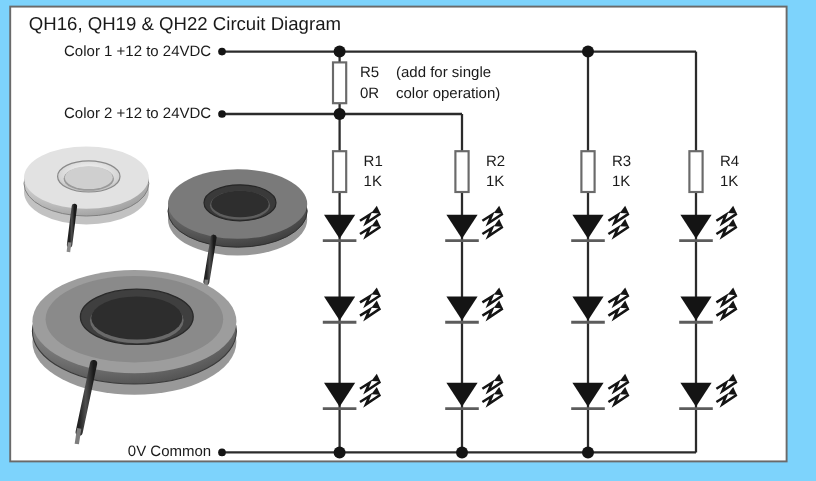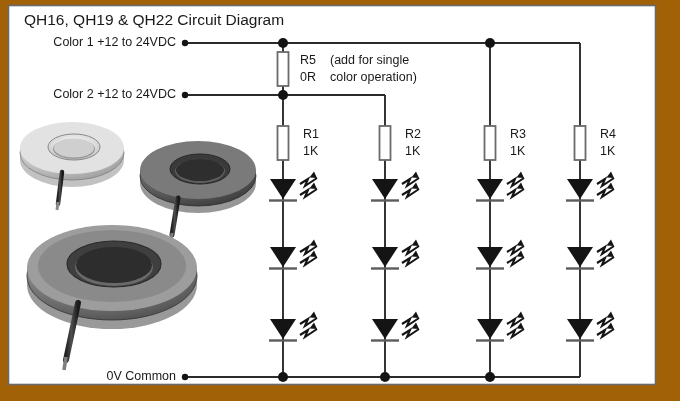--- a/index.html
+++ b/index.html
@@ -11,21 +11,21 @@
   body {
     width: 680px;
     height: 401px;
     font-family: "Liberation Sans", sans-serif;
     overflow: hidden;
   }
   #stage {
     position: relative;
     width: 680px;
     height: 401px;
-    background: #a16207;
+    background: #7dd3fc;
   }
   #diagram-svg {
     position: absolute;
     left: 0;
     top: 0;
     width: 680px;
     height: 401px;
   }
   .txt {
     font-family: "Liberation Sans", sans-serif;

